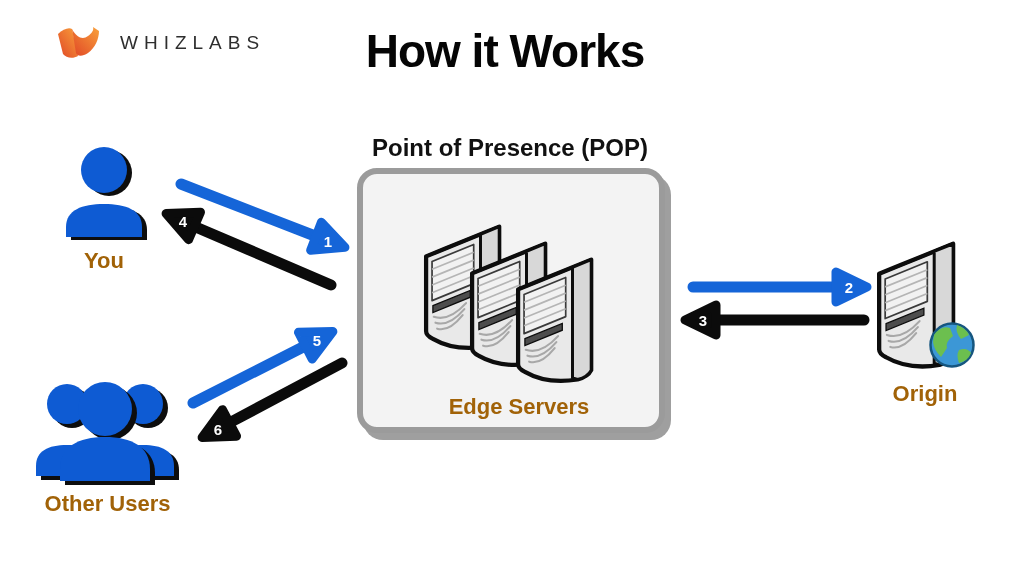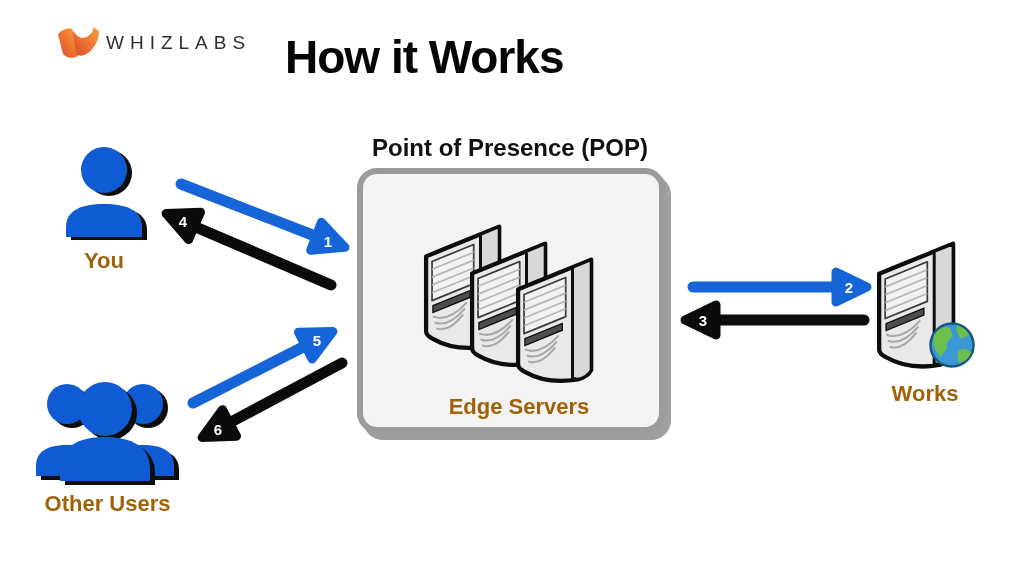--- a/index.html
+++ b/index.html
@@ -1,25 +1,25 @@
 <!DOCTYPE html>
 <html><head>
 <meta charset="utf-8">
 <style>
   html,body{margin:0;padding:0;background:#ffffff;}
   .canvas{
     position:relative;width:1024px;height:576px;background:#ffffff;
     font-family:"Liberation Sans",sans-serif;overflow:hidden;
   }
-  .brand{position:absolute;left:56px;top:26px;display:flex;align-items:center;gap:6px;}
+  .brand{position:absolute;left:56px;top:26px;display:flex;align-items:center;gap:20px;}
   .brand .wordmark{
     font-size:19px;font-weight:500;color:#2e2e2e;letter-spacing:6px;
   }
   .page-title{
-    position:absolute;left:285px;top:30px;width:440px;text-align:left;
+    position:absolute;left:285px;top:24px;width:440px;text-align:center;
     font-size:46px;font-weight:800;color:#050505;letter-spacing:-1px;
   }
   .pop-heading{
     position:absolute;left:345px;top:134px;width:330px;text-align:center;
     font-size:24px;font-weight:700;color:#111;
   }
   .pop-box{
     position:absolute;left:357px;top:168px;width:308px;height:265px;
     box-sizing:border-box;border:6px solid #9b9b9b;border-radius:20px;
     background:#f3f3f3;box-shadow:6px 7px 0 rgba(80,80,80,0.55);
@@ -166,15 +166,15 @@
       <g transform="translate(686,320) rotate(180)">
         <polygon points="1,0 -30,-15 -30,15" fill="#0b0b0b" stroke="#0b0b0b" stroke-width="9" stroke-linejoin="round"></polygon>
       </g>
       <text class="arrow-num" x="703" y="325.5">3</text>
     </g>
   </svg>
 
   <div class="node-label you-label">You</div>
   <div class="node-label other-users-label">Other Users</div>
   <div class="node-label edge-servers-label">Edge Servers</div>
-  <div class="node-label origin-label">Works</div>
+  <div class="node-label origin-label">Origin</div>
 
 </div>
 
 </body></html>

